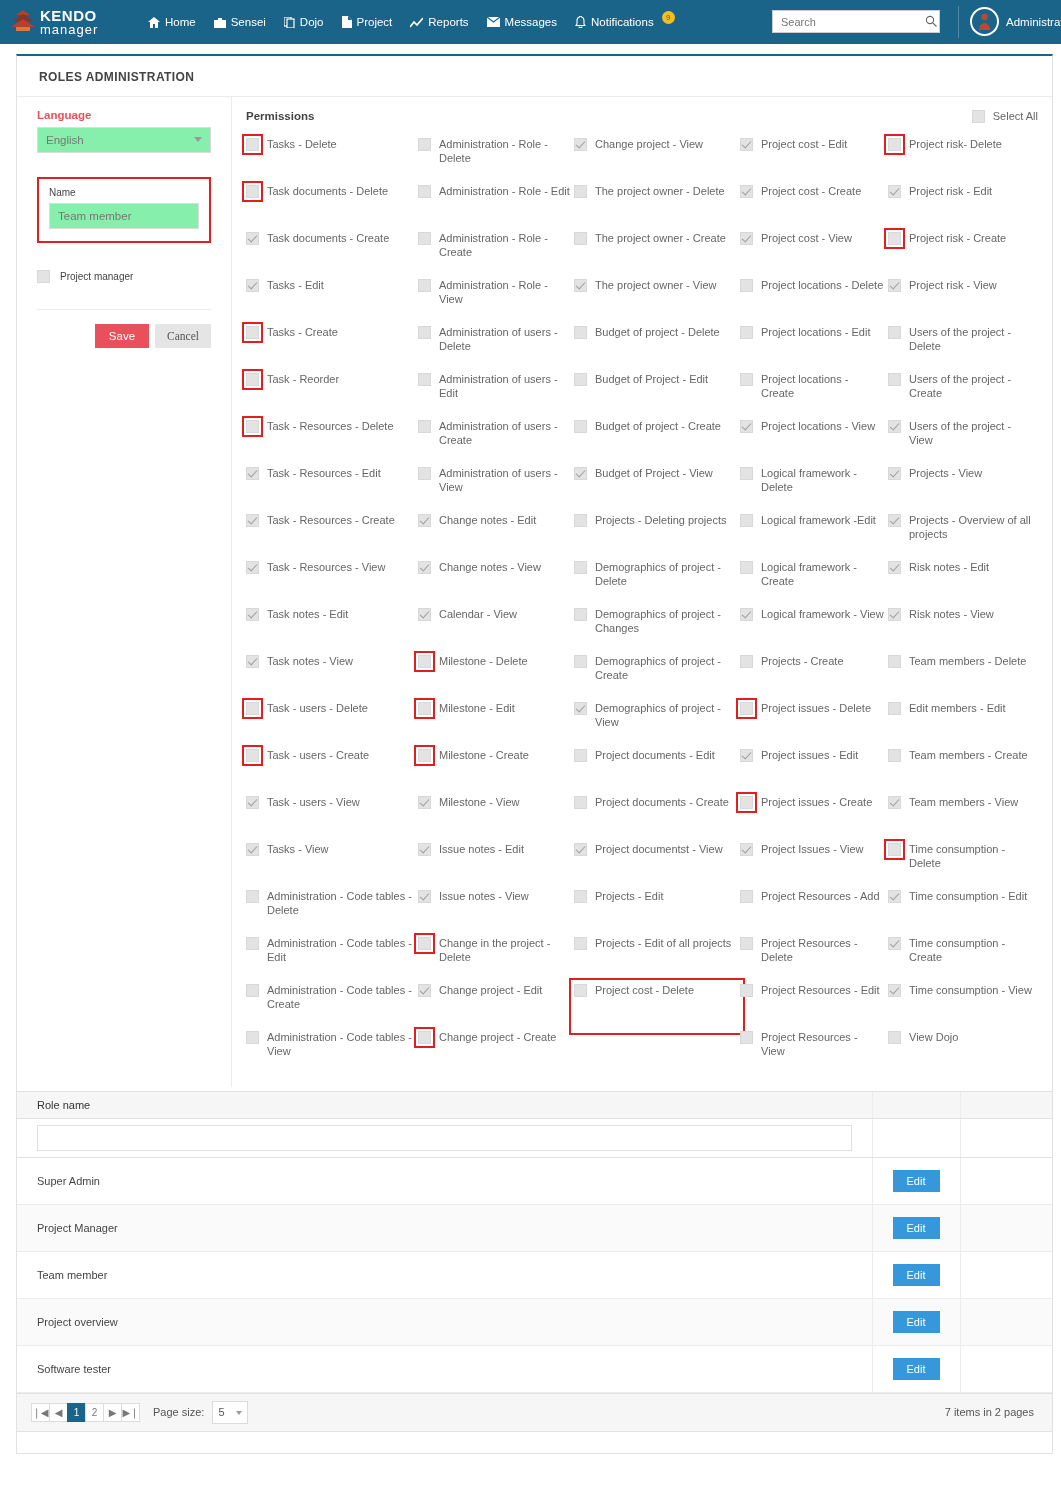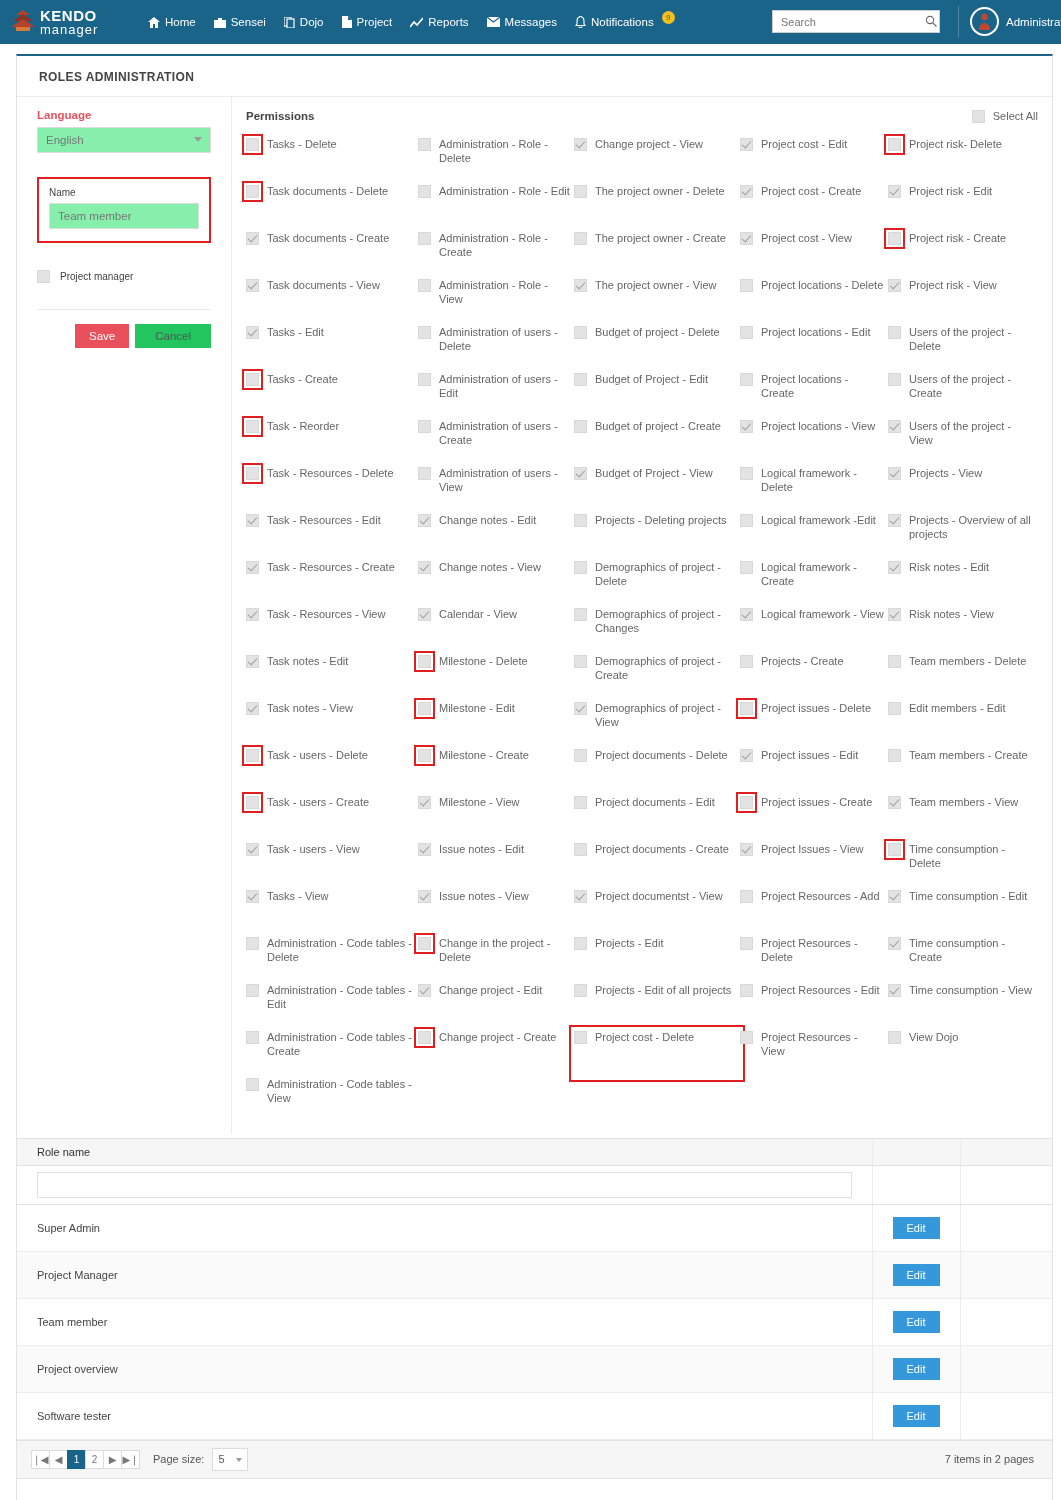--- a/index.html
+++ b/index.html
@@ -85,22 +85,22 @@
   }
   .name-block { margin-top:24px; border:2px solid #e02020; padding:8px 10px 12px 10px; }
   .pm-row { display:flex; align-items:center; gap:10px; margin-top:26px; }
   .leftdiv { border-top:1px solid #ececec; margin-top:26px; }
   .btn-row { display:flex; justify-content:flex-end; gap:6px; padding:14px 0 0 0; }
   .btn-save {
     background:#e8505b; color:#fff; border:none; padding:6px 14px;
     font-size:11.5px; font-family:"Liberation Sans", sans-serif; cursor:pointer;
   }
   .btn-cancel {
-    background:#22c55e; color:#555; border:none; padding:6px 20px;
-    font-size:11.5px; font-family:Liberation Sans, sans-serif; cursor:pointer;
+    background:#e5e5e5; color:#555; border:none; padding:6px 12px;
+    font-size:11.5px; font-family:Liberation Serif, serif; cursor:pointer;
   }
 
   
   .rightcol { flex:1; padding:12px 14px 10px 14px; position:relative; }
   .perm-head { display:flex; justify-content:space-between; align-items:center; }
   .perm-title { font-weight:bold; font-size:11.5px; color:#444; }
   .select-all { display:flex; align-items:center; gap:8px; font-size:11px; color:#666; }
 
   .perm-grid { display:flex; margin-top:14px; }
   .perm-col { display:flex; flex-direction:column; }
@@ -333,24 +333,20 @@
             <div class="perm-item">
               <span class="cbox hl"></span>
               <span class="lbl">Task documents - Delete</span>
             </div>
             <div class="perm-item">
               <span class="cbox checked"></span>
               <span class="lbl">Task documents - Create</span>
             </div>
             <div class="perm-item">
               <span class="cbox checked"></span>
-              <span class="lbl">Task documents - View</span>
-            </div>
-            <div class="perm-item">
-              <span class="cbox checked"></span>
               <span class="lbl">Tasks - Edit</span>
             </div>
             <div class="perm-item">
               <span class="cbox hl"></span>
               <span class="lbl">Tasks - Create</span>
             </div>
             <div class="perm-item">
               <span class="cbox hl"></span>
               <span class="lbl">Task - Reorder</span>
             </div>
@@ -538,24 +534,20 @@
               <span class="cbox"></span>
               <span class="lbl">Demographics of project - Changes</span>
             </div>
             <div class="perm-item">
               <span class="cbox"></span>
               <span class="lbl">Demographics of project - Create</span>
             </div>
             <div class="perm-item">
               <span class="cbox checked"></span>
               <span class="lbl">Demographics of project - View</span>
-            </div>
-            <div class="perm-item">
-              <span class="cbox"></span>
-              <span class="lbl">Project documents - Delete</span>
             </div>
             <div class="perm-item">
               <span class="cbox"></span>
               <span class="lbl">Project documents - Edit</span>
             </div>
             <div class="perm-item">
               <span class="cbox"></span>
               <span class="lbl">Project documents - Create</span>
             </div>
             <div class="perm-item">

